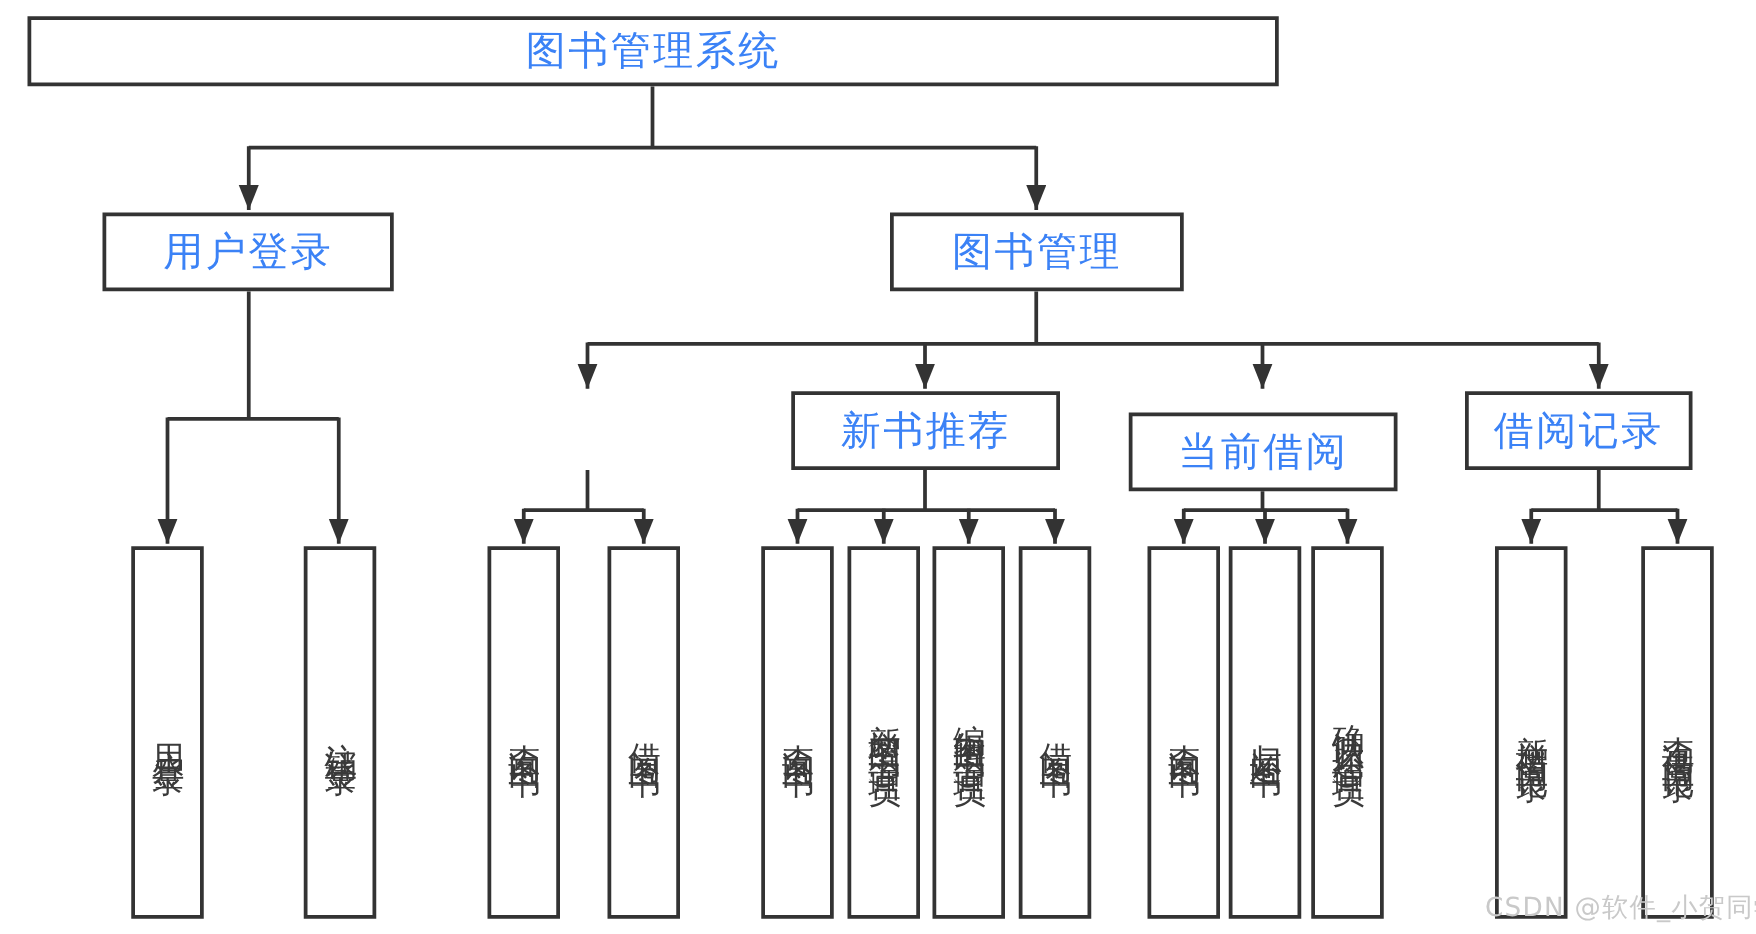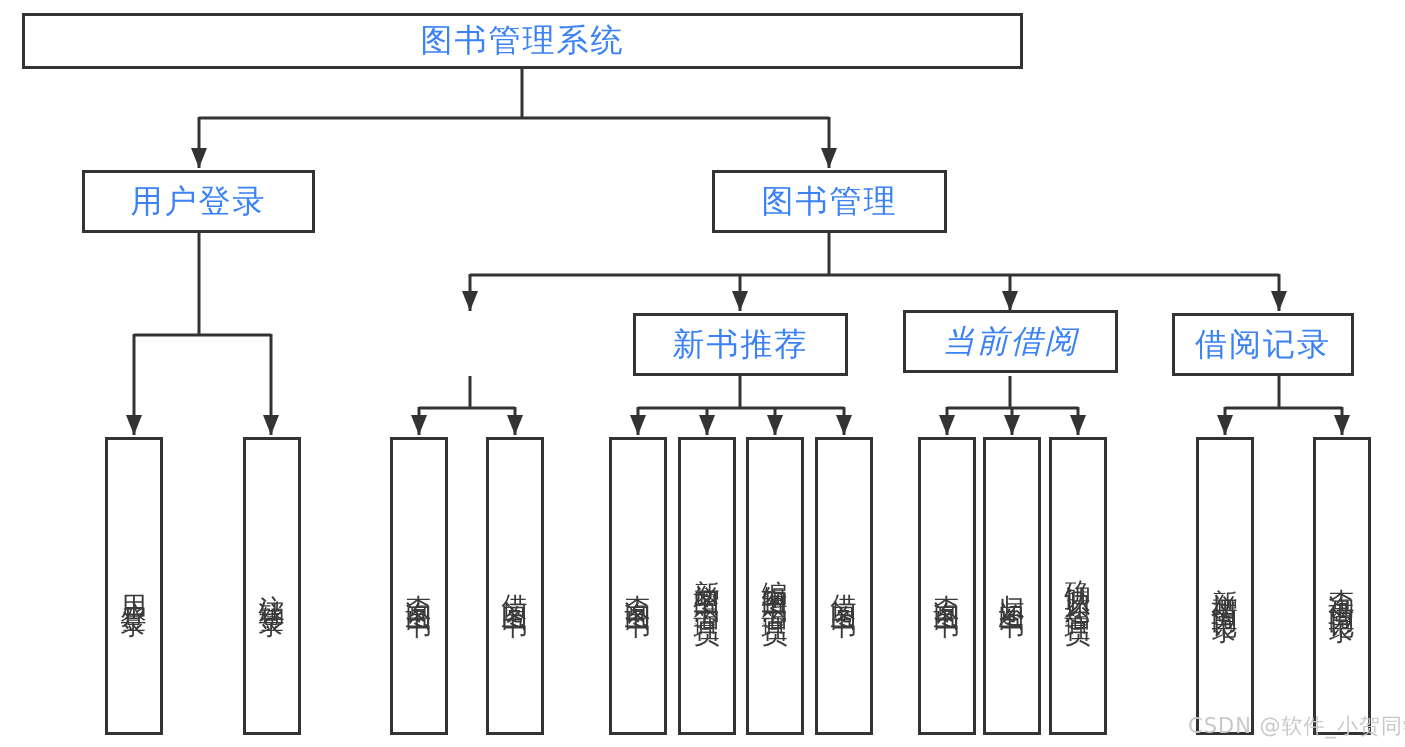--- a/index.html
+++ b/index.html
@@ -101,21 +101,21 @@
   <div class="hbox" style="left:82px;top:170px;width:233px;height:63px;">
     <span class="lbl">用户登录</span>
   </div>
   <div class="hbox" style="left:712px;top:170px;width:235px;height:63px;justify-content:center;">
     <span class="lbl">图书管理</span>
   </div>
 
   <div class="hbox" style="left:633px;top:313px;width:215px;height:63px;">
     <span class="lbl">新书推荐</span>
   </div>
-  <div class="hbox" style="left:903px;top:310px;width:215px;height:63px;font-style:italic;">
+  <div class="hbox" style="left:903px;top:330px;width:215px;height:63px;">
     <span class="lbl">当前借阅</span>
   </div>
   <div class="hbox" style="left:1172px;top:313px;width:182px;height:63px;">
     <span class="lbl">借阅记录</span>
   </div>
 
   <div class="vbox" style="left:105px;">
     <span class="vlbl">用户登录</span>
   </div>
   <div class="vbox" style="left:243px;">

